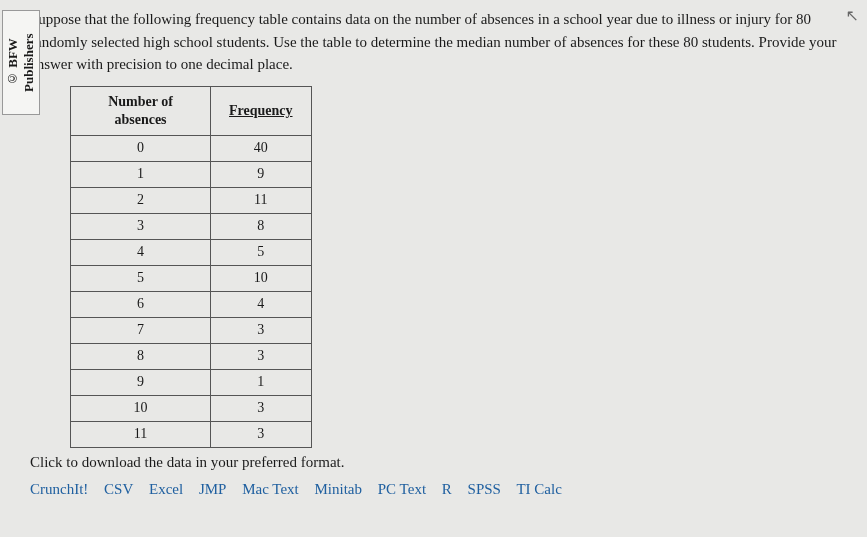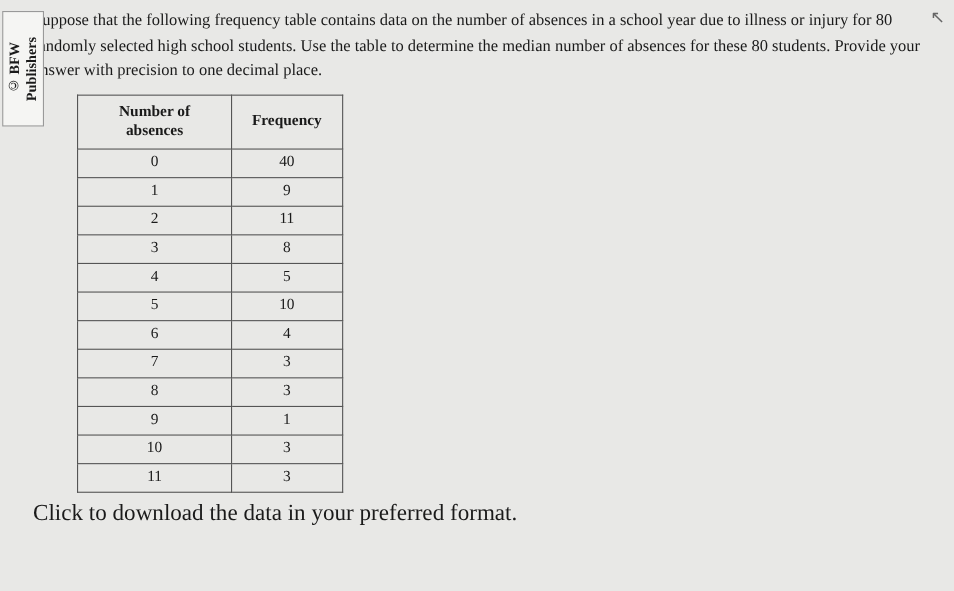--- a/index.html
+++ b/index.html
@@ -58,23 +58,24 @@
     }
     td {
       padding: 4px 18px;
       height: 26px;
     }
     .th-absences {
       width: 140px;
     }
     .th-freq {
       width: 100px;
+      text-decoration: underline;
     }
     .download-text {
-      font-size: 21px;
+      font-size: 15px;
       margin-top: 6px;
       margin-left: 0;
     }
     .download-links {
       margin-top: 10px;
       font-size: 15px;
     }
     .download-links span {
       color: #2060a0;
       margin-right: 12px;
@@ -156,13 +157,25 @@
         <tr>
             <td>11</td>
             <td>3</td>
           </tr>
       </tbody>
     </table>
   </div>
 
   <p class="download-text">Click to download the data in your preferred format.</p>
 
+  <div class="download-links">
+    <span>CrunchIt!</span>
+    <span>CSV</span>
+    <span>Excel</span>
+    <span>JMP</span>
+    <span>Mac Text</span>
+    <span>Minitab</span>
+    <span>PC Text</span>
+    <span>R</span>
+    <span>SPSS</span>
+    <span>TI Calc</span>
+  </div>
 </div>
 
 </body></html>

